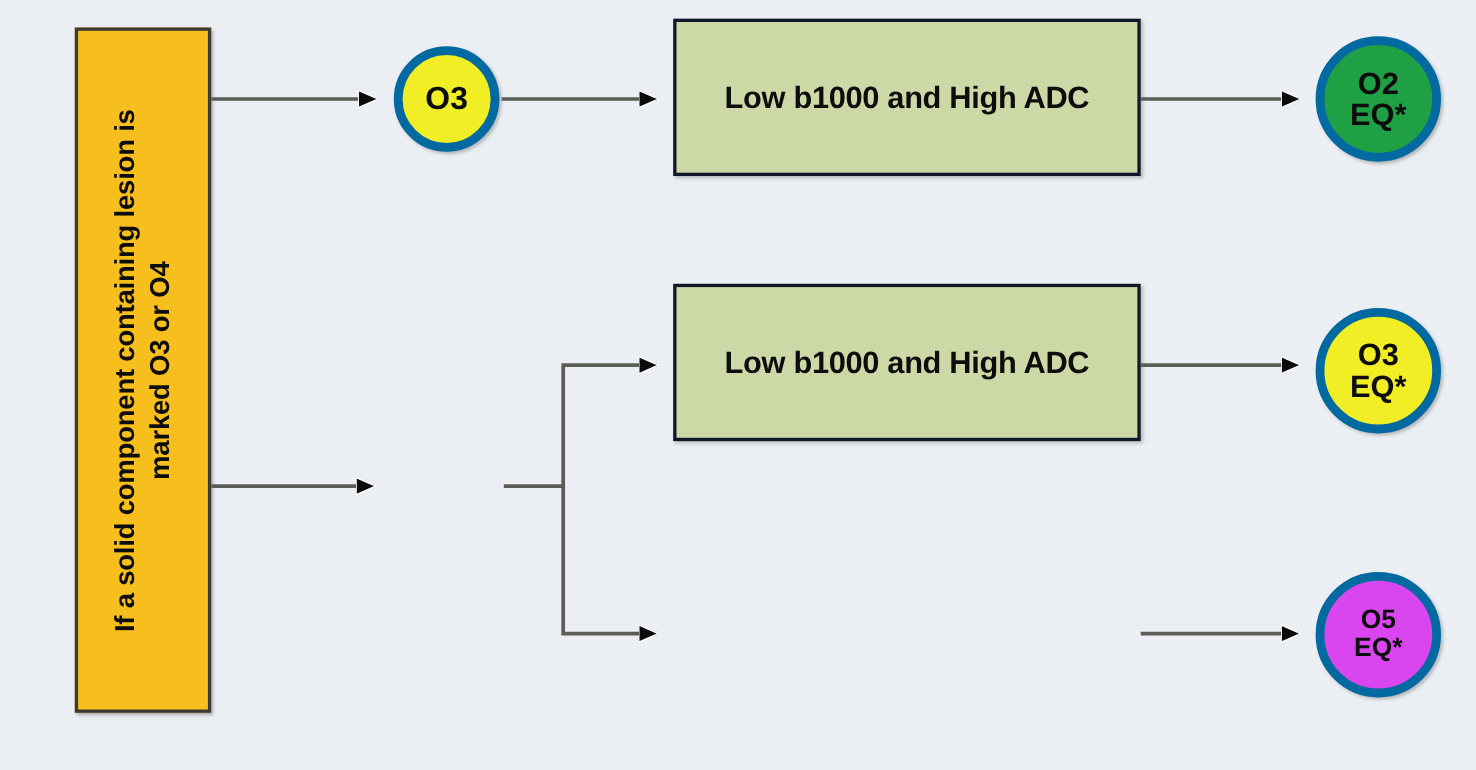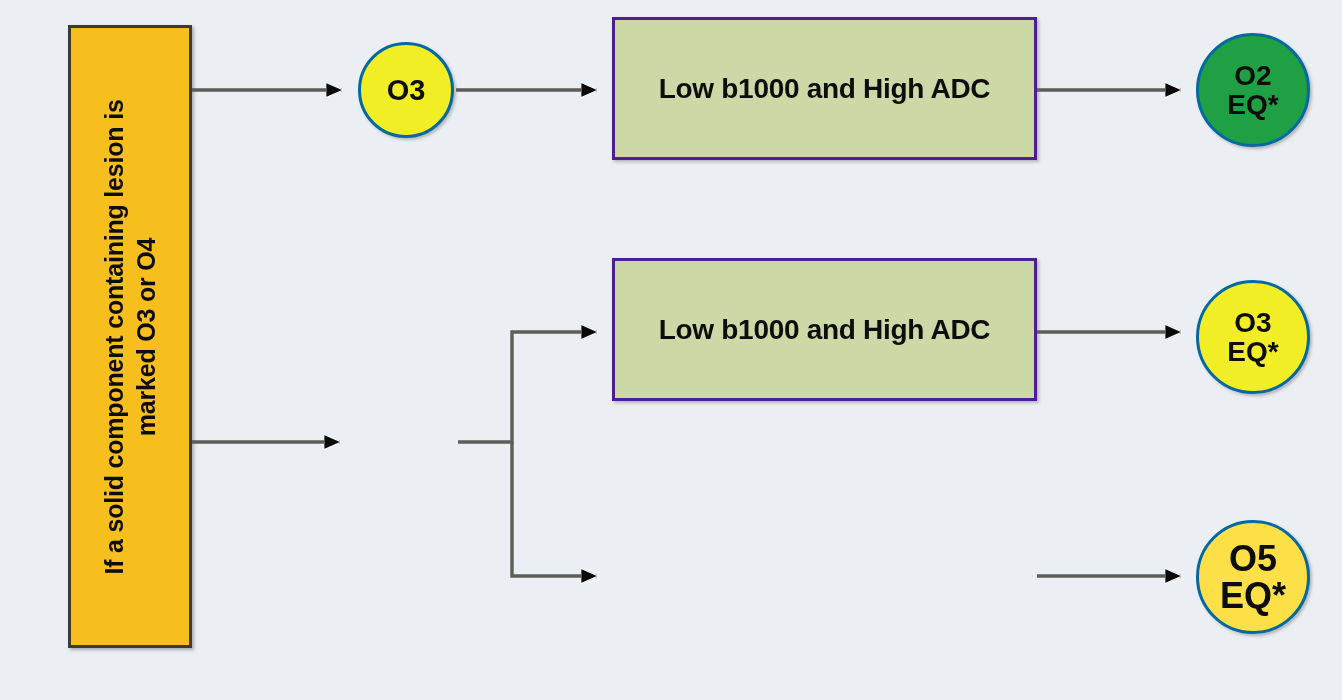--- a/index.html
+++ b/index.html
@@ -47,35 +47,35 @@
     line-height: 1.28;
     letter-spacing: -0.2px;
     text-align: center;
   }
 
   
   .pbox {
     left: 612px;
     width: 425px; height: 143px;
     background: #ccd8a6;
-    border: 3px solid #4c1d95;
+    border: 3px solid #0f172a;
     box-shadow: 2px 2px 3px rgba(100,100,100,0.40);
     font-size: 28px;
     font-weight: bold;
     letter-spacing: -0.3px;
     text-align: right;
   }
   #box-top    { top: 17px; }
   #box-mid    { top: 258px; }
   #box-bottom { top: 504px; }
 
   
   .circ {
     border-radius: 50%;
-    border: 3px solid #0369a1;
+    border: 8px solid #0369a1;
     flex-direction: column;
     font-weight: bold;
     box-shadow: 2px 2px 3px rgba(100,100,100,0.40);
   }
   .circ .l1, .circ .l2 {
     display: block;
     line-height: 1.04;
   }
 
   #circ-o3 {
@@ -98,22 +98,22 @@
   }
   #circ-o3eq {
     left: 1196px; top: 280px;
     width: 114px; height: 114px;
     background: #f2ee26;
     font-size: 28px;
   }
   #circ-o5eq {
     left: 1196px; top: 520px;
     width: 114px; height: 114px;
-    background: #fde047;
-    font-size: 36px;
+    background: #d946ef;
+    font-size: 24px;
   }
 </style>
 </head>
 <body>
 
 <div id="canvas">
 
   <svg id="edges" viewBox="0 0 1342 700" width="1342" height="700" xmlns="http://www.w3.org/2000/svg">
     <defs>
       <marker id="arrow" viewBox="0 0 10 10" refX="9.2" refY="5" markerWidth="5.2" markerHeight="5.2" orient="auto-start-reverse">

